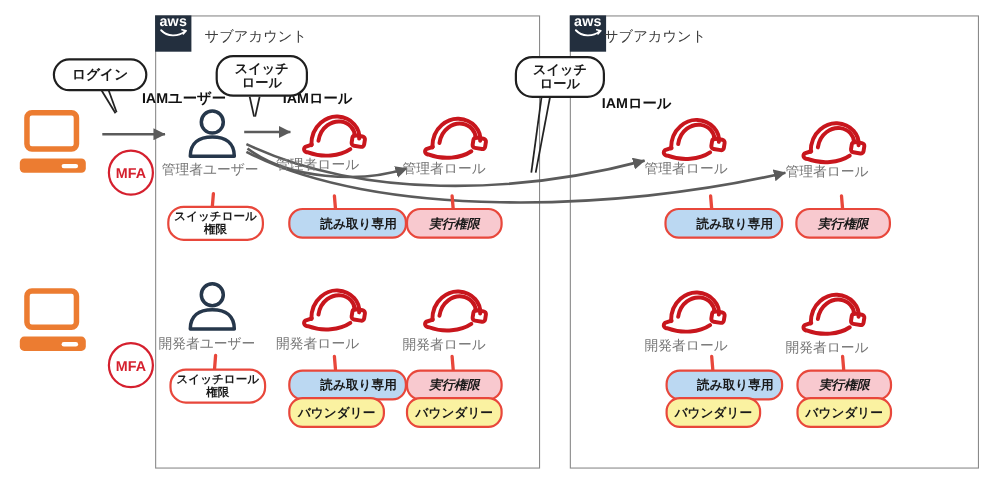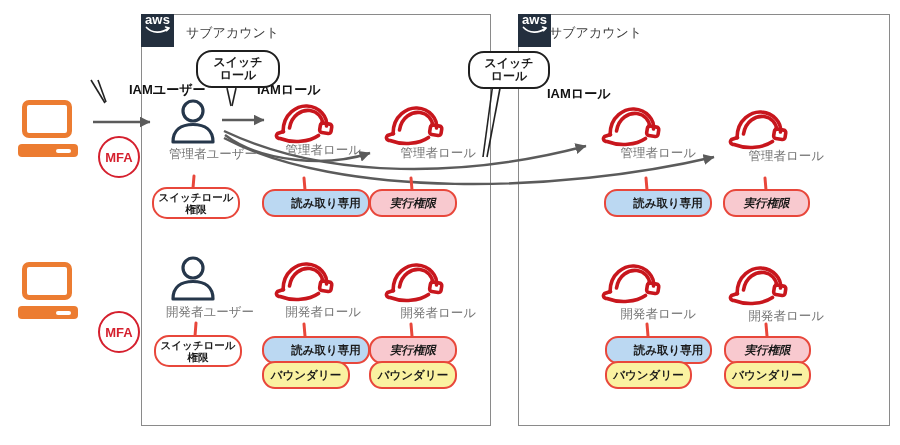--- a/index.html
+++ b/index.html
@@ -17,21 +17,21 @@
   .tail{stroke:#222;stroke-width:1.6;fill:none;}
   .stem{stroke:var(--outline-red);stroke-width:3;stroke-linecap:round;fill:none;}
 
   .acct-box{position:absolute;border:1.6px solid var(--boxborder);background:transparent;z-index:1;}
   .aws-logo{position:absolute;width:33px;height:33px;background:var(--navy);z-index:2;
     display:flex;flex-direction:column;align-items:center;justify-content:flex-start;}
   .aws-text{color:#fff;font-weight:bold;font-size:13px;line-height:12px;letter-spacing:.2px;}
   .acct-title{position:absolute;font-size:13px;color:#3D3D3D;white-space:nowrap;z-index:4;}
 
   .iam-label{position:absolute;font-size:13px;font-weight:bold;color:#111;white-space:nowrap;z-index:4;}
-  .name-label{position:absolute;width:110px;text-align:right;font-size:12.5px;color:var(--graytext);white-space:nowrap;z-index:4;}
+  .name-label{position:absolute;width:110px;text-align:left;font-size:12.5px;color:var(--graytext);white-space:nowrap;z-index:4;}
 
   .person,.helmet{position:absolute;z-index:4;}
 
   .bubble{position:absolute;background:#fff;border:2px solid #1F1F1F;border-radius:16px;z-index:6;
     display:flex;flex-direction:column;align-items:center;justify-content:center;
     font-weight:bold;font-size:12.5px;line-height:1.12;text-align:center;}
   .bubble.two{font-size:12px;}
 
   .badge{position:absolute;background:#fff;border:2px solid var(--outline-red);border-radius:13px;z-index:5;
     display:flex;flex-direction:column;align-items:center;justify-content:center;
@@ -102,20 +102,23 @@
     <div class="lap-base"></div>
     <div class="lap-slot"></div>
   </div>
   <div class="mfa" style="left:98px;top:136px">
     <span>MFA</span>
   </div>
   <div class="mfa" style="left:98px;top:311px">
     <span>MFA</span>
   </div>
 
+  <div class="bubble" style="left:48px;top:53px;width:82px;height:26px">
+    <span>ログイン</span>
+  </div>
   <div class="bubble two" style="left:196px;top:50px;width:80px;height:34px">
     <span>スイッチ</span>
     <span>ロール</span>
   </div>
   <div class="bubble two" style="left:468px;top:51px;width:78px;height:34px">
     <span>スイッチ</span>
     <span>ロール</span>
   </div>
 
   <div class="aws-logo" style="left:141px;top:14px">

